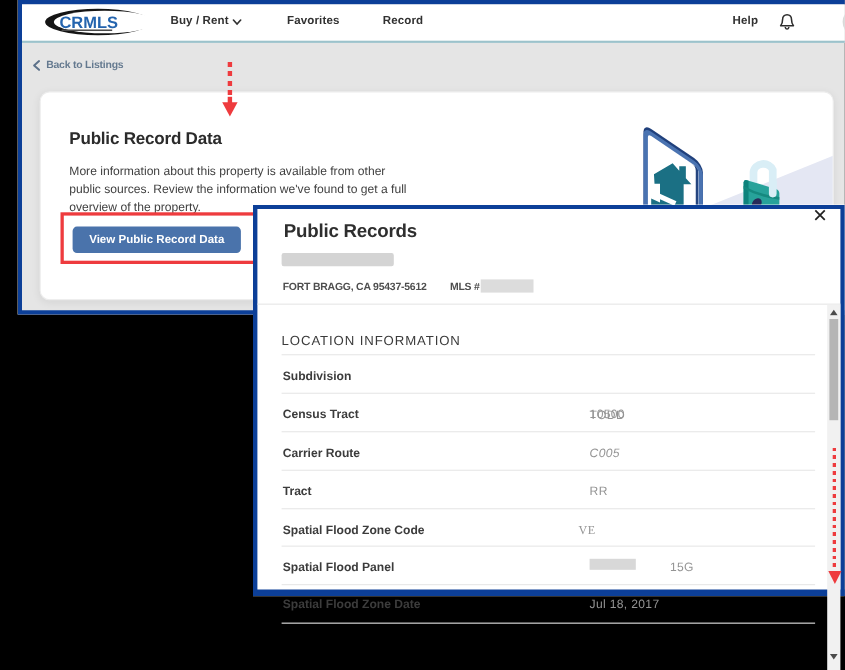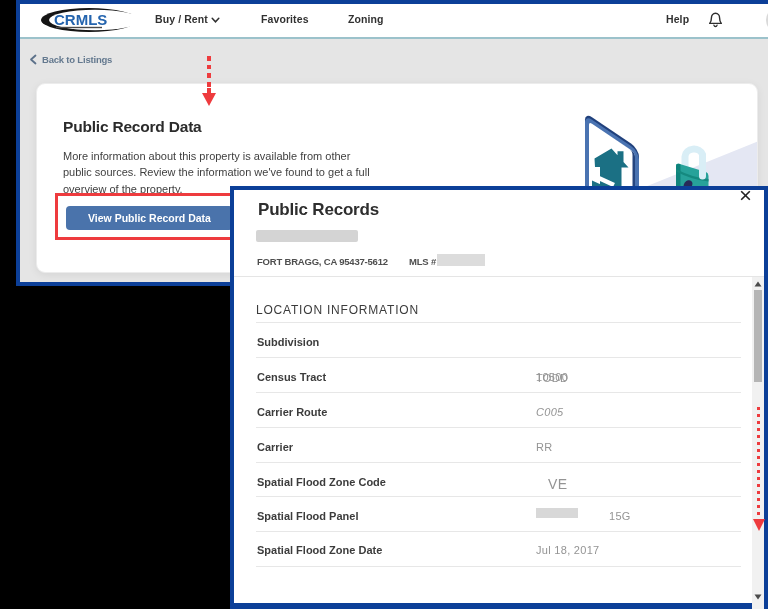--- a/index.html
+++ b/index.html
@@ -19,21 +19,21 @@
     <ellipse cx="55" cy="14" rx="46" ry="10.3" fill="#fff"></ellipse>
     <text x="14" y="19" font-size="15" font-weight="bold" fill="#2464ae" font-family="Liberation Sans, sans-serif">CRMLS</text>
     <rect x="16" y="20.8" width="46" height="1.4" fill="#4a4a4a"></rect>
   </svg>
 
   <div class="abs" style="left:139px;top:13px;font-size:10.5px;color:#313131;font-weight:bold;letter-spacing:0.1px;">Buy / Rent</div>
   <svg class="abs" style="left:195px;top:16.5px;" width="9" height="7" viewBox="0 0 9 7">
       <polyline points="1.2,1.2 4.5,4.8 7.8,1.2" fill="none" stroke="#313131" stroke-width="1.5" stroke-linecap="round"></polyline>
     </svg>
   <div class="abs" style="left:245px;top:13px;font-size:10.5px;color:#313131;font-weight:bold;letter-spacing:0.1px;">Favorites</div>
-  <div class="abs" style="left:332px;top:13px;font-size:10.5px;color:#313131;font-weight:bold;letter-spacing:0.1px;">Zoning</div>
+  <div class="abs" style="left:332px;top:13px;font-size:10.5px;color:#313131;font-weight:bold;letter-spacing:0.1px;">Record</div>
   <div class="abs" style="left:650px;top:13px;font-size:10.5px;color:#313131;font-weight:bold;letter-spacing:0.1px;">Help</div>
 
   <svg class="abs" style="left:692px;top:10.5px;" width="15" height="17" viewBox="0 0 17 18">
     <path d="M8.5 2 C5.6 2 3.9 4.2 3.9 7 C3.9 11 2.6 12.6 1.9 13.4 L15.1 13.4 C14.4 12.6 13.1 11 13.1 7 C13.1 4.2 11.4 2 8.5 2 Z" fill="none" stroke="#2e2e2e" stroke-width="1.6" stroke-linejoin="round"></path>
     <path d="M6.7 15.3 C7 16.4 7.7 16.9 8.5 16.9 C9.3 16.9 10 16.4 10.3 15.3" fill="none" stroke="#2e2e2e" stroke-width="1.5" stroke-linecap="round"></path>
   </svg>
 
   <div class="abs" style="left:718px;top:7px;width:26px;height:26px;border-radius:50%;background:#d9d9d9;text-align:center;line-height:26px;font-size:9.5px;font-weight:bold;color:#4e4e4e;letter-spacing:0.5px;margin-left:32px;">SS</div>
 
   <svg class="abs" style="left:13px;top:54px;" width="9" height="11" viewBox="0 0 9 11">
@@ -47,21 +47,21 @@
       <polygon points="588,111 722,57 722,190 588,190" fill="#e4e7f3"></polygon>
     </svg>
   </div>
 
   <div class="abs" style="left:47px;top:118px;font-size:15.5px;font-weight:bold;color:#2b2b2b;letter-spacing:-0.2px;">Public Record Data</div>
 
   <div class="abs" style="left:47px;top:148px;font-size:11px;line-height:16.4px;color:#3f3f3f;">More information about this property is available from other<br>public sources. Review the information we've found to get a full<br>overview of the property.</div>
 
   <div class="abs" style="left:39px;top:193px;width:179px;height:47px;border:3px solid #ee3b3e;"></div>
 
-  <div class="abs" style="left:50px;top:206px;width:167px;height:24px;background:#4a73ab;border-radius:4px;color:#fff;font-size:10.5px;font-weight:bold;text-align:center;line-height:24px;letter-spacing:0;">View Public Record Data</div>
+  <div class="abs" style="left:50px;top:206px;width:153px;height:24px;background:#4a73ab;border-radius:4px;color:#fff;font-size:10.5px;font-weight:bold;text-align:center;line-height:24px;letter-spacing:0;">View Public Record Data</div>
 
   <div class="abs" style="left:569px;top:115px;width:54px;height:100px;border:4px solid #4a73b1;border-radius:7px 8px 0 0;background:#fff;transform:skewY(34deg);transform-origin:top left;box-shadow:0 -2.5px 0 #20407c, inset -2.5px 0 0 #25457f;"></div>
 
   <svg class="abs" style="left:570px;top:140px;" width="50" height="60" viewBox="0 0 50 60">
 
     <path d="M8.5 18.5 L25.5 8.5 L31.5 15.3 L31.5 11.2 L37.5 11.2 L37.5 22 L42.5 27.5 L35.5 27.5 L35.5 60 L14 60 L14 27 L9 27 Z" fill="#1b7084"></path>
     <line x1="5" y1="34.5" x2="28" y2="45" stroke="#fff" stroke-width="4.5"></line>
     <polygon points="6,40.5 27,50 27,60 6,60" fill="#1b7084"></polygon>
   </svg>
 
@@ -73,21 +73,21 @@
     <path d="M15 29 Q 31 37.5 47.5 39 L47.5 41.5 Q 31 40 15 31.5 Z" fill="#15897f"></path>
     <path d="M41.5 26 L41.5 36" fill="none" stroke="#d9eef6" stroke-width="7" stroke-linecap="round"></path>
     <ellipse cx="27" cy="45" rx="4" ry="5.2" fill="#282b59" transform="rotate(38 27 45)"></ellipse>
   </svg>
 
   <div class="abs" style="left:190.5px;top:56px;width:4.5px;height:34px;background:repeating-linear-gradient(to bottom,#ee3b3e 0 4.6px,rgba(0,0,0,0) 4.6px 8.7px);"></div>
   <div class="abs" style="left:190.5px;top:88px;width:4.5px;height:6px;background:#ee3b3e;"></div>
   <div class="abs" style="left:186px;top:93px;width:0;height:0;border-left:7px solid rgba(0,0,0,0);border-right:7px solid rgba(0,0,0,0);border-top:13px solid #ee3b3e;"></div>
 </div>
 
-<div class="abs" id="shot2" style="left:230px;top:186px;width:538px;height:423px;background:#fff;box-shadow:inset 0 0 0 4px #0c3f98, inset 0 -6px 0 #0c3f98;">
+<div class="abs" id="shot2" style="left:230px;top:186px;width:538px;height:356px;background:#fff;box-shadow:inset 0 0 0 4px #0c3f98, inset 0 -6px 0 #0c3f98;">
 
   <svg class="abs" style="left:510px;top:3.5px;" width="11" height="11" viewBox="0 0 11 11">
       <path d="M1.2 1.2 L9.8 9.8 M9.8 1.2 L1.2 9.8" stroke="#222" stroke-width="1.6"></path>
     </svg>
 
   <div class="abs" style="left:28px;top:14px;font-size:17px;font-weight:bold;color:#2e2e2e;letter-spacing:-0.2px;">Public Records</div>
 
   <div class="abs" style="left:26px;top:44px;width:102px;height:12px;background:#d4d4d4;border-radius:2px;"></div>
 
   <div class="abs" style="left:27px;top:70px;font-size:9.5px;color:#4e4e4e;letter-spacing:-0.2px;font-weight:bold;">FORT BRAGG, CA 95437-5612</div>
@@ -103,30 +103,30 @@
   <div class="abs" style="left:26px;top:206px;width:485px;height:1px;background:#e7e7e7;"></div>
   <div class="abs" style="left:26px;top:241px;width:485px;height:1px;background:#e7e7e7;"></div>
   <div class="abs" style="left:26px;top:275.5px;width:485px;height:1px;background:#e7e7e7;"></div>
   <div class="abs" style="left:26px;top:310px;width:485px;height:1px;background:#e7e7e7;"></div>
   <div class="abs" style="left:26px;top:344.5px;width:485px;height:1px;background:#e7e7e7;"></div>
   <div class="abs" style="left:26px;top:379.5px;width:485px;height:1px;background:#e7e7e7;"></div>
 
   <div class="abs" style="left:27px;top:150px;font-size:11px;font-weight:bold;color:#3c3c3c;">Subdivision</div>
   <div class="abs" style="left:27px;top:185px;font-size:11px;font-weight:bold;color:#3c3c3c;">Census Tract</div>
   <div class="abs" style="left:27px;top:220px;font-size:11px;font-weight:bold;color:#3c3c3c;">Carrier Route</div>
-  <div class="abs" style="left:27px;top:255px;font-size:11px;font-weight:bold;color:#3c3c3c;">Carrier</div>
+  <div class="abs" style="left:27px;top:255px;font-size:11px;font-weight:bold;color:#3c3c3c;">Tract</div>
   <div class="abs" style="left:27px;top:289.5px;font-size:11px;font-weight:bold;color:#3c3c3c;">Spatial Flood Zone Code</div>
   <div class="abs" style="left:27px;top:324px;font-size:11px;font-weight:bold;color:#3c3c3c;">Spatial Flood Panel</div>
   <div class="abs" style="left:27px;top:357.5px;font-size:11px;font-weight:bold;color:#3c3c3c;">Spatial Flood Zone Date</div>
 
   <div class="abs" style="left:306px;top:150px;font-size:11px;color:#949494;letter-spacing:0.3px;margin-top:36px;">TODD</div>
   <div class="abs" style="left:306px;top:185px;font-size:11px;color:#949494;letter-spacing:0.3px;">10500</div>
   <div class="abs" style="left:306px;top:220px;font-size:11px;color:#949494;letter-spacing:0.3px;font-style:italic;">C005</div>
   <div class="abs" style="left:306px;top:255px;font-size:11px;color:#949494;letter-spacing:0.3px;">RR</div>
-  <div class="abs" style="left:318px;top:289.5px;font-size:14px;color:#949494;letter-spacing:0.3px;">VE</div>
+  <div class="abs" style="left:296px;top:289.5px;font-size:11px;color:#949494;letter-spacing:0.3px;font-family:Liberation Serif, serif;">VE</div>
   <div class="abs" style="left:306px;top:322px;width:42px;height:10px;background:#d8d8d8;"></div>
   <div class="abs" style="left:348px;top:324px;font-size:11px;color:#949494;letter-spacing:0.3px;margin-left:31px;">15G</div>
   <div class="abs" style="left:306px;top:357.5px;font-size:11px;color:#949494;letter-spacing:0.3px;">Jul 18, 2017</div>
 
 
   <div class="abs" style="left:522px;top:91px;width:12px;height:513px;background:#f1f1f1;"></div>
   <svg class="abs" style="left:524px;top:95px;" width="8" height="6" viewBox="0 0 8 6">
       <polygon points="4,0.5 7.5,5.5 0.5,5.5" fill="#4b4b4b"></polygon>
     </svg>
   <div class="abs" style="left:524px;top:104px;width:8px;height:92px;background:#b5b5b5;"></div>

